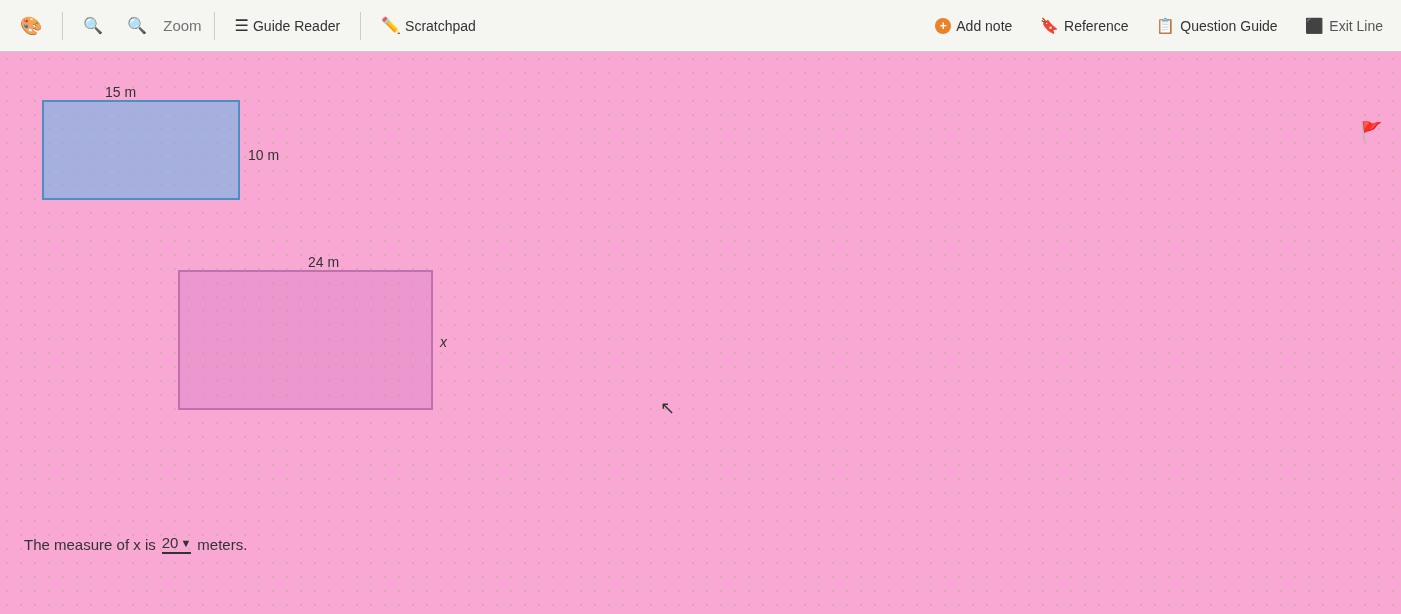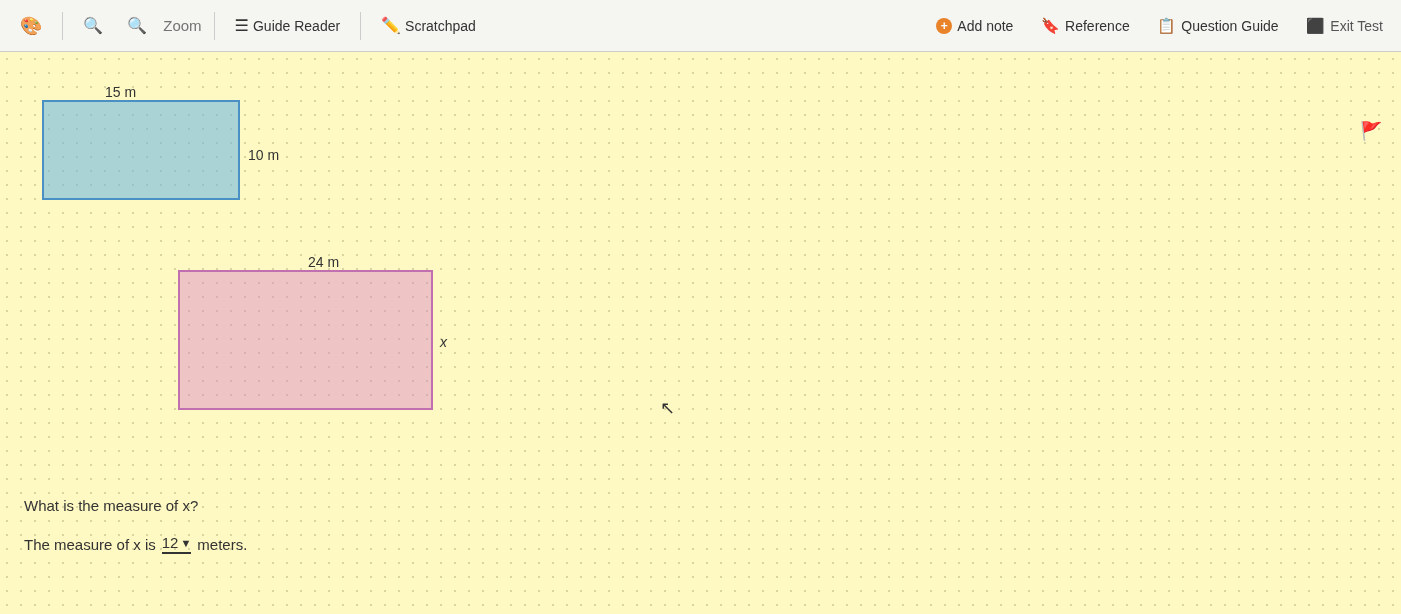--- a/index.html
+++ b/index.html
@@ -66,21 +66,21 @@
       border: none;
       background: none;
       padding: 4px 6px;
     }
 
     
     .main-content {
       position: relative;
       width: 100%;
       height: calc(614px - 52px);
-      background: #fef9c3;
+      background: #f9a8d4;
       overflow: hidden;
     }
 
     
     .dotted-overlay {
       position: absolute;
       top: 0; left: 0; right: 0; bottom: 0;
       background-image: radial-gradient(circle, #b0b080 1px, transparent 1px);
       background-size: 14px 14px;
       opacity: 0.5;
@@ -267,21 +267,21 @@
       <span>Reference</span>
     </button>
 
     <button class="toolbar-right-btn">
       <span style="font-size:15px;">📋</span>
       <span>Question Guide</span>
     </button>
 
     <button class="toolbar-right-btn" style="color:#555;">
       <span style="font-size:15px;">⬛</span>
-      <span>Exit Test</span>
+      <span>Exit Line</span>
     </button>
   </div>
 </div>
 
 <div class="main-content">
 
   <div class="dotted-overlay"></div>
 
   <div class="label-15m">15 m</div>
 
@@ -293,24 +293,23 @@
 
   <div class="rect-pink"></div>
 
   <div class="label-x">x</div>
 
   <div class="cursor">↖</div>
 
   <div class="flag-icon">🚩</div>
 
   <div class="question-area">
-    <div class="question-text">What is the measure of x?</div>
     <div class="answer-row">
       <span class="answer-text">The measure of x is</span>
       <div class="answer-dropdown">
-        <span>12</span>
+        <span>20</span>
         <span class="dropdown-arrow">▼</span>
       </div>
       <span class="answer-unit">meters.</span>
     </div>
   </div>
 
 </div>
 
 </body></html>

